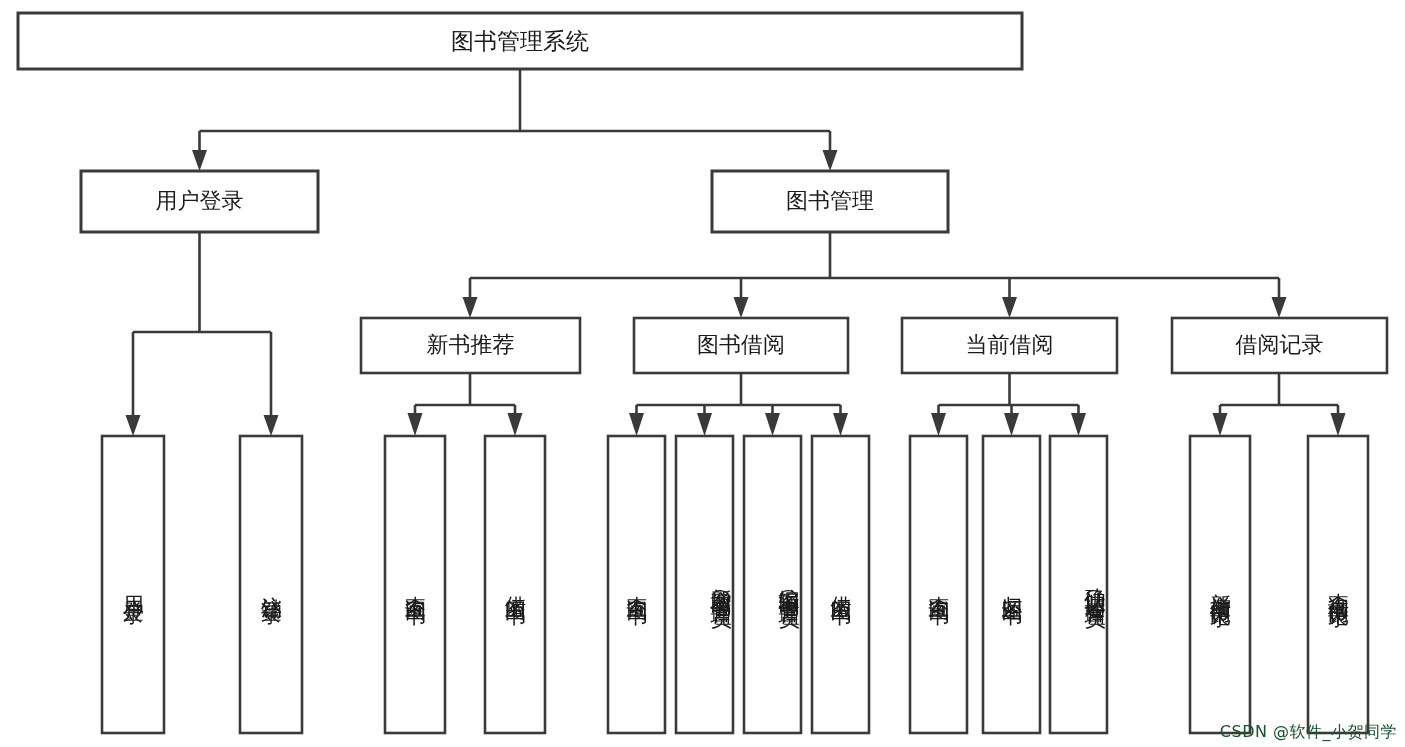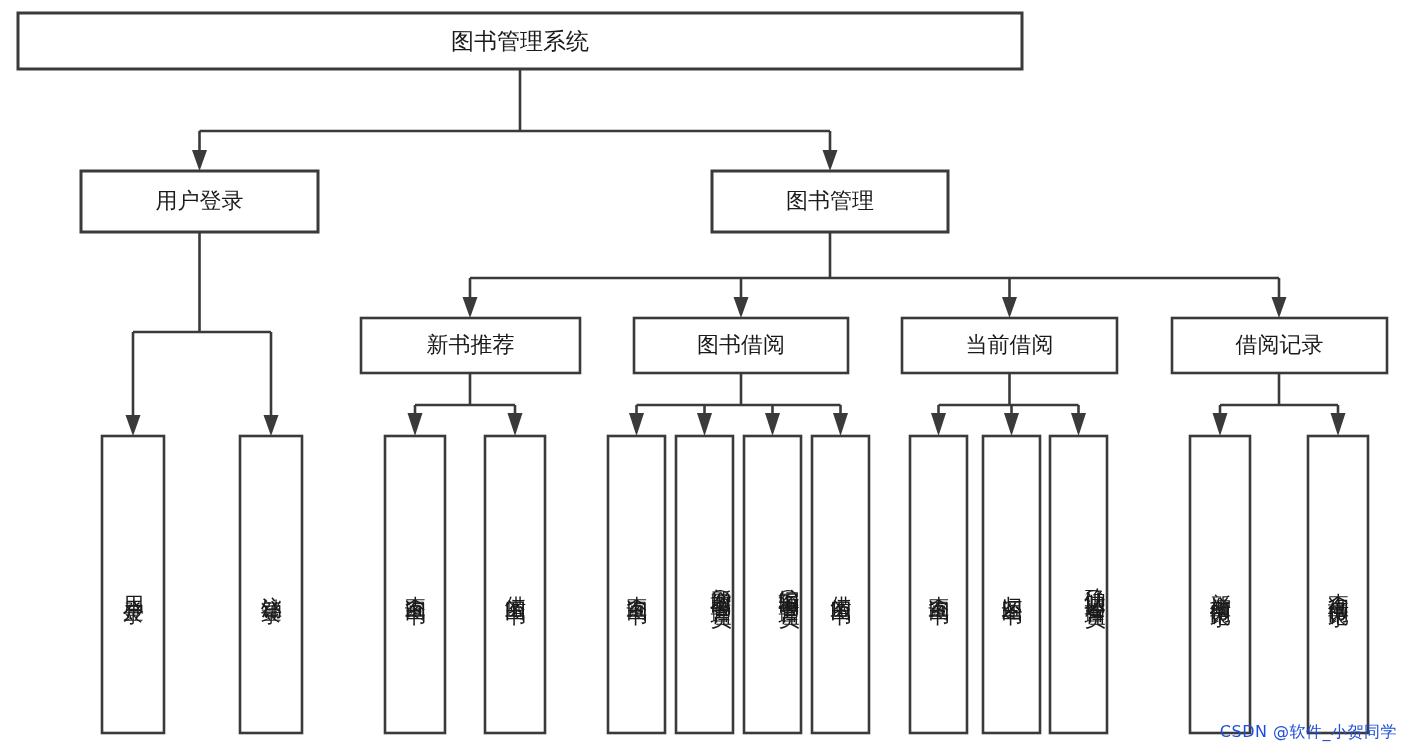--- a/index.html
+++ b/index.html
@@ -75,21 +75,21 @@
     white-space: nowrap;
     text-align: center;
     pointer-events: none;
   }
   .watermark {
     position: absolute;
     right: 8px;
     bottom: 4px;
     font-family: "DejaVu Sans", "Liberation Sans", sans-serif;
     font-size: 16px;
-    color: #1d4ed8;
+    color: #14532d;
     letter-spacing: 0.5px;
     white-space: nowrap;
   }
 </style>
 </head>
 <body>
 
 <div id="diagram-root">
 
   <svg id="tree-svg" viewBox="0 0 1405 747">

